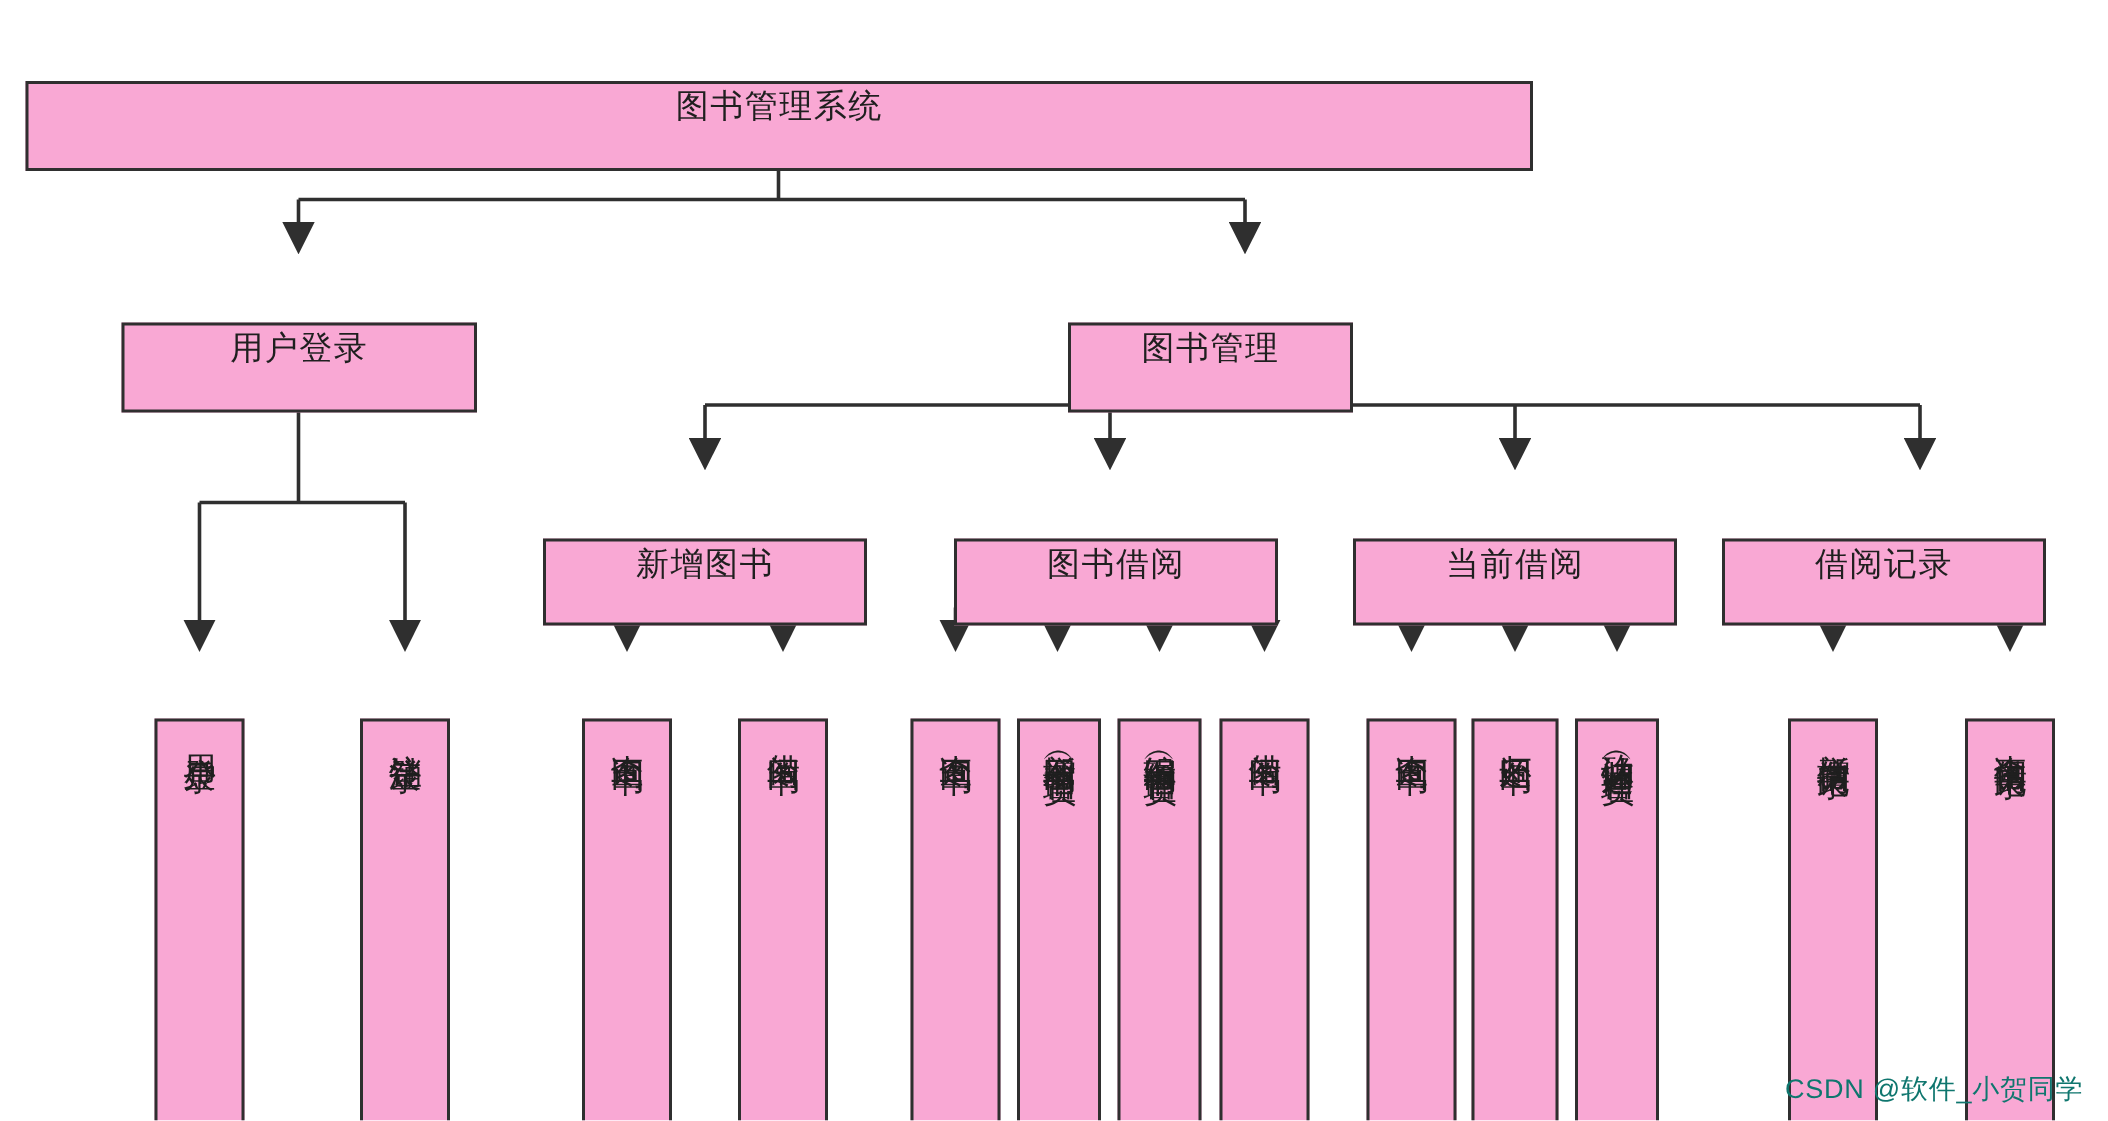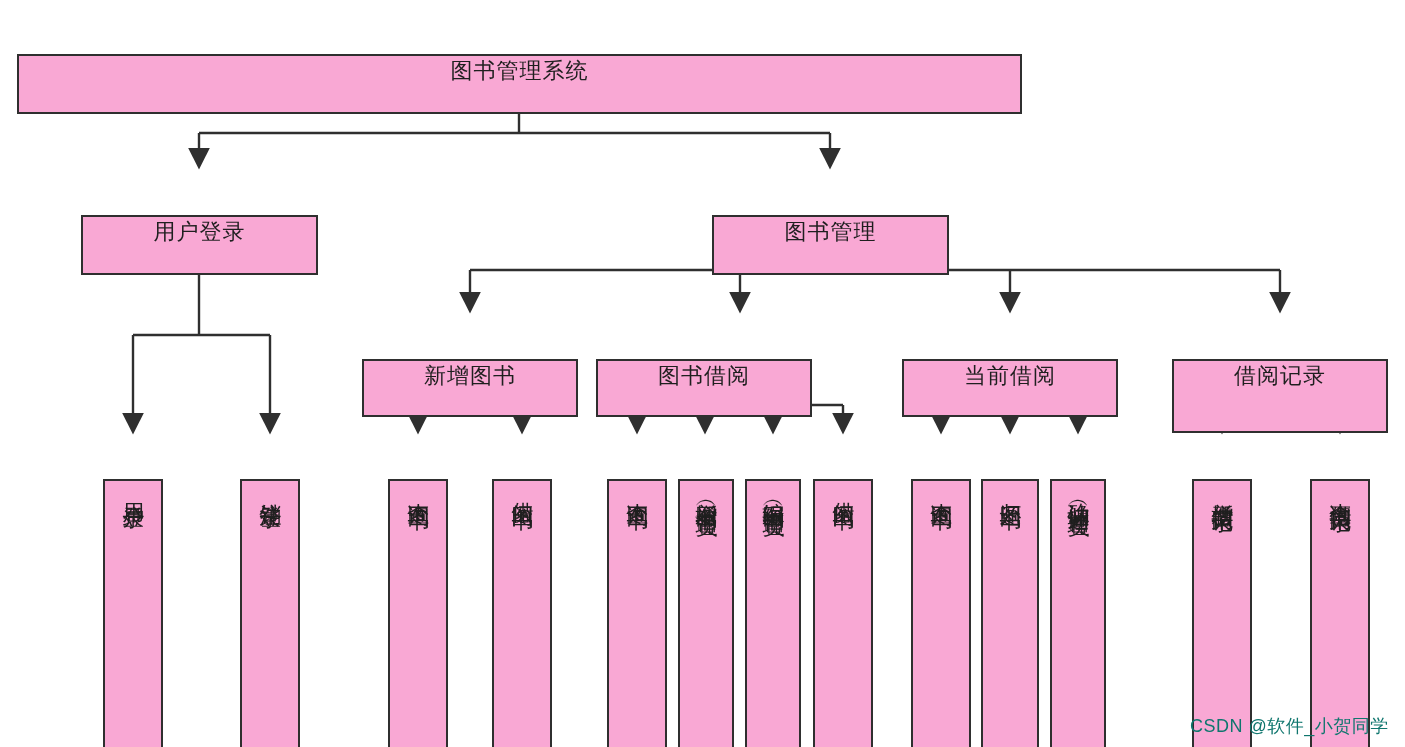--- a/index.html
+++ b/index.html
@@ -118,34 +118,34 @@
     </g>
   </svg>
 
   <div class="node horiz" style="left:17px; top:12px; width:1005px; height:60px;">
     <span>图书管理系统</span>
   </div>
 
   <div class="node horiz" style="left:81px; top:173px; width:237px; height:60px;">
     <span>用户登录</span>
   </div>
-  <div class="node horiz" style="left:712px; top:173px; width:237px; height:60px;">
+  <div class="node horiz" style="left:712px; top:173px; width:190px; height:60px;">
     <span>图书管理</span>
   </div>
 
   <div class="node horiz" style="left:362px; top:317px; width:216px; height:58px;">
     <span>新增图书</span>
   </div>
-  <div class="node horiz" style="left:596px; top:317px; width:216px; height:58px;">
+  <div class="node horiz" style="left:636px; top:317px; width:216px; height:58px;">
     <span>图书借阅</span>
   </div>
   <div class="node horiz" style="left:902px; top:317px; width:216px; height:58px;">
     <span>当前借阅</span>
   </div>
-  <div class="node horiz" style="left:1172px; top:317px; width:216px; height:74px;">
+  <div class="node horiz" style="left:1148px; top:317px; width:216px; height:58px;">
     <span>借阅记录</span>
   </div>
 
   <div class="node vert" style="left:103px; top:437px; width:60px; height:296px;">
     <span class="vtext">用户登录</span>
   </div>
   <div class="node vert" style="left:240px; top:437px; width:60px; height:296px;">
     <span class="vtext">注销登录</span>
   </div>
 

